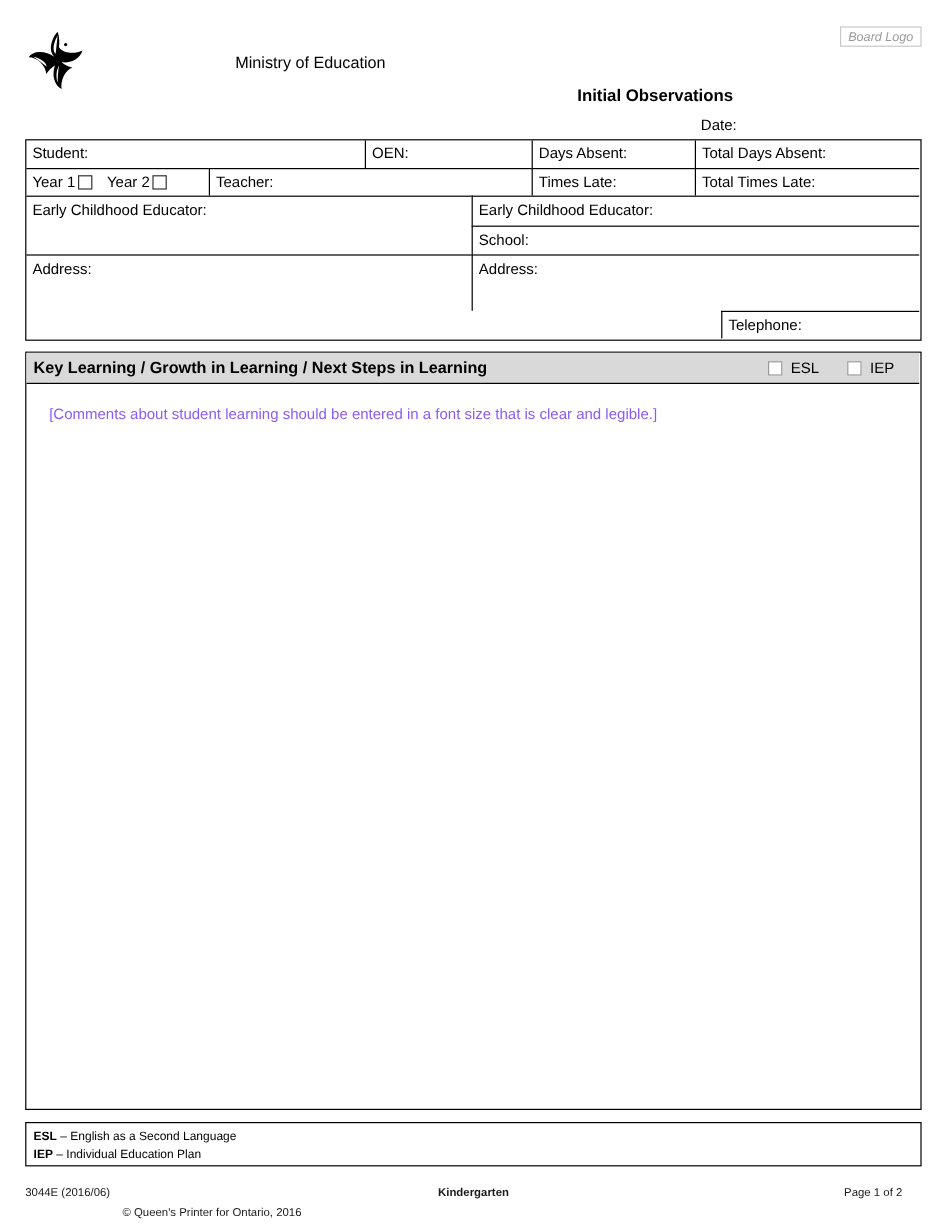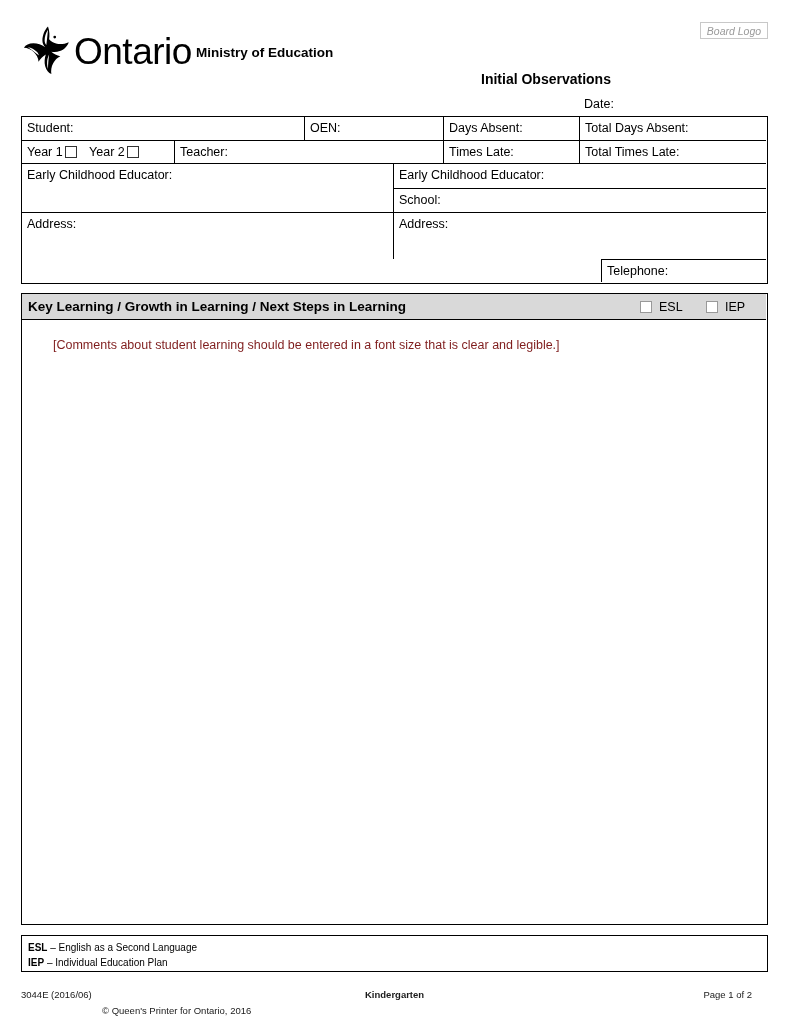--- a/index.html
+++ b/index.html
@@ -53,21 +53,21 @@
     font-weight: 400;
     letter-spacing: -0.5px;
     line-height: 42px;
     font-family: "Liberation Sans", sans-serif;
   }
   .ministry {
     position: absolute;
     left: 196px;
     top: 45px;
     font-size: 13.5px;
-    font-weight: bold;
+    font-weight: normal;
     line-height: 16px;
     white-space: nowrap;
   }
   .title-main {
     position: absolute;
     left: 346px;
     top: 47px;
     width: 400px;
     font-size: 15.5px;
     font-weight: bold;
@@ -187,22 +187,21 @@
     vertical-align: -2px;
     margin-right: 7px;
     box-sizing: border-box;
   }
   .comment-placeholder {
     position: absolute;
     left: 19px;
     top: 43px;
     font-size: 12.5px;
     line-height: 16px;
-    color: #7f1d1d;
-    margin-left: 12px;
+    color: #8b5cf6;
   }
 
   
   .legendbox {
     position: absolute;
     left: 21px;
     top: 935px;
     width: 747px;
     height: 37px;
     border: 1.6px solid #000;
@@ -243,21 +242,20 @@
         <g fill="#000000">
           <path d="M50 8 C 44 14, 40 24, 40 33 C 40 38, 42 42, 45 45 C 39 41, 31 38, 24 38 C 16 38, 10 41, 7 46 C 13 46, 20 49, 25 54 C 30 59, 33 65, 33 71 C 36 66, 41 61, 46 58 C 44 64, 43 72, 45 79 C 47 86, 51 91, 56 93 C 55 87, 56 80, 59 74 C 62 68, 67 63, 72 61 C 66 60, 60 57, 56 53 C 60 54, 66 54, 71 52 C 79 49, 85 43, 87 36 C 81 39, 73 40, 66 39 C 60 38, 55 35, 52 31 C 53 25, 53 16, 50 8 Z"></path>
           <path d="M50 14 C 46 20, 44 27, 44 33 C 44 36, 45 39, 47 41 C 48 34, 49 23, 50 14 Z" fill="#ffffff"></path>
           <path d="M14 45 C 20 46, 26 49, 30 53 C 32 55, 33 57, 34 60 C 28 55, 20 49, 14 45 Z" fill="#ffffff"></path>
           <path d="M50 84 C 48 78, 48 71, 49 66 C 50 63, 51 60, 52 58 C 51 66, 50 76, 50 84 Z" fill="#ffffff"></path>
           <circle cx="62" cy="27" r="2.4"></circle>
           <circle cx="34" cy="62" r="2.4"></circle>
           <circle cx="70" cy="49" r="2.2"></circle>
         </g>
       </svg>
-      <div class="ontario-word">Ontario</div>
     </div>
 
     <div class="ministry">Ministry of Education</div>
     <div class="title-sub">Initial Observations</div>
 
     <div class="board-logo">Board Logo</div>
   </div>
 
   <div class="date-label">Date:</div>
 

